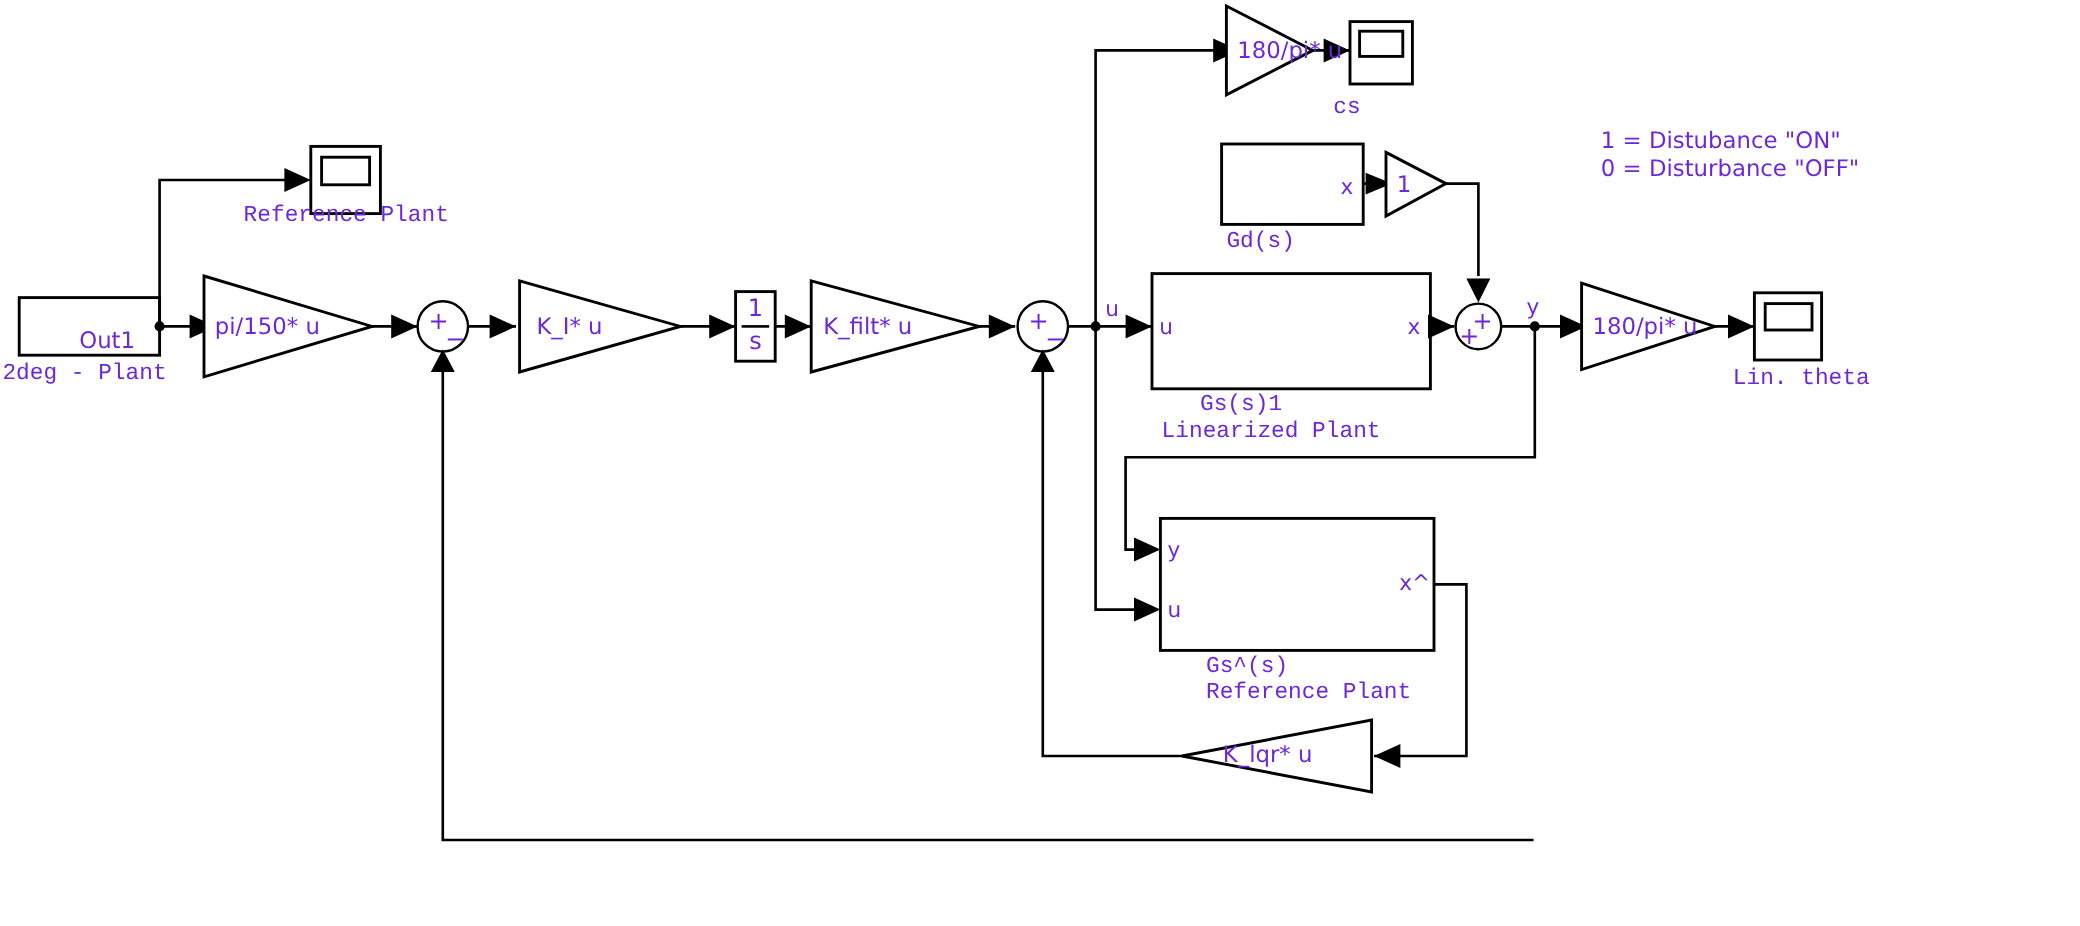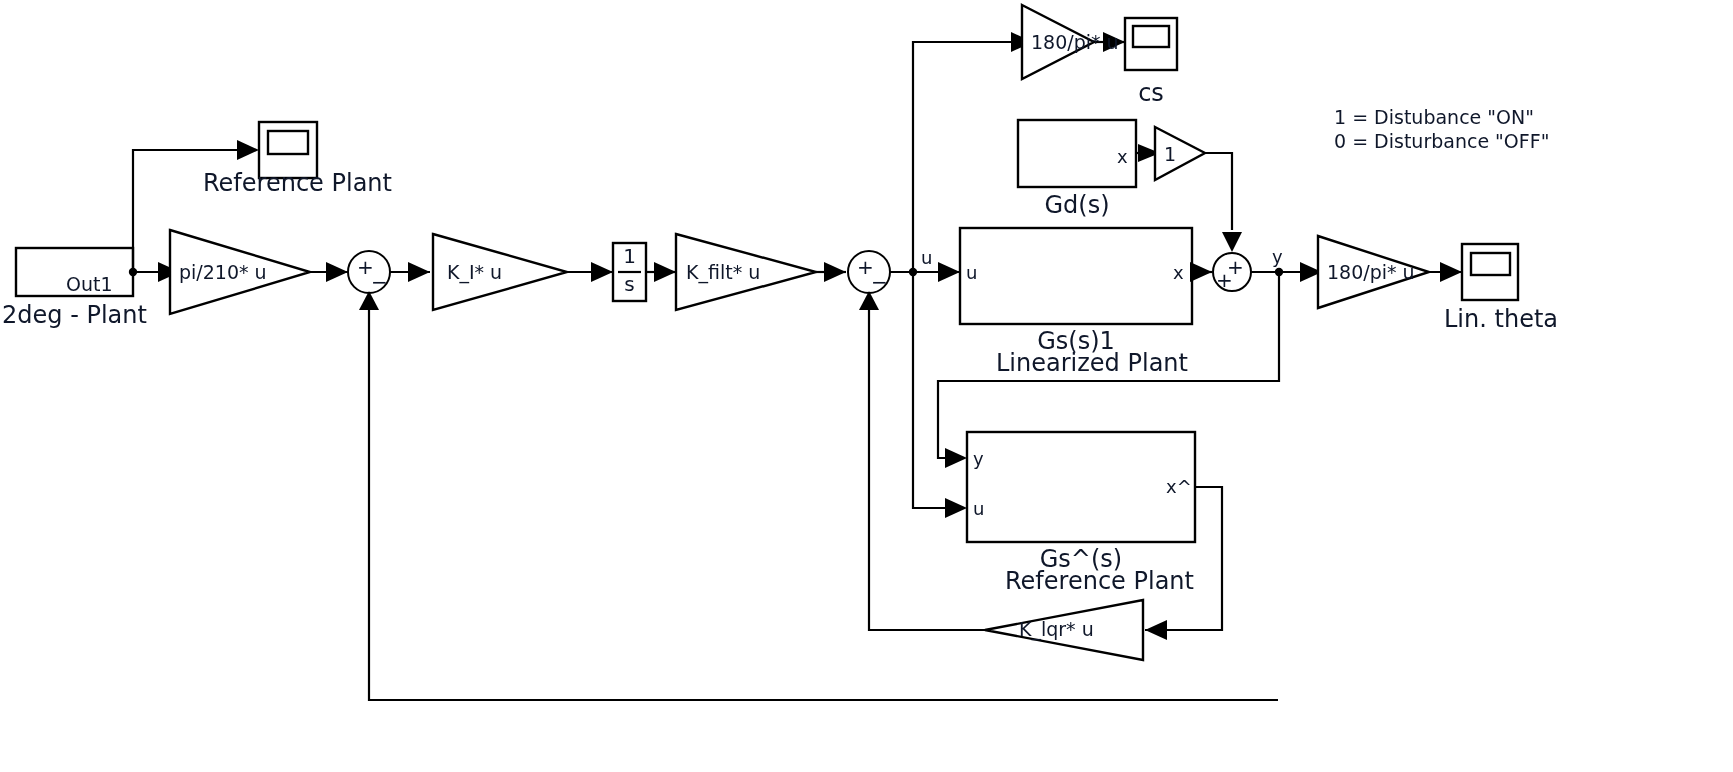--- a/index.html
+++ b/index.html
@@ -25,28 +25,28 @@
   .wire { stroke: #000; stroke-width: 2.2; fill: none; }
   .blockline { stroke: #000; stroke-width: 2.4; fill: #fff; }
   .arrow { fill: #000; stroke: none; }
   .junction { fill: #000; stroke: none; }
   .scope-outer { fill: #fff; stroke: #000; stroke-width: 2.4; }
   .scope-inner { fill: #fff; stroke: #000; stroke-width: 2.4; }
   .sumcircle { fill: #fff; stroke: #000; stroke-width: 2.0; }
 
   .lbl {
     position: absolute;
-    color: #0f172a;
+    color: #6d28d9;
     font-family: "DejaVu Sans", sans-serif;
     white-space: pre;
     line-height: 1.25;
   }
   .lbl-block { font-size: 19px; }
   .lbl-port  { font-size: 18px; }
-  .lbl-cap   { font-size: 24px; text-align: center; }
+  .lbl-cap   { font-size: 19px; text-align: left; font-family: Liberation Mono, monospace; }
   .lbl-note  { font-size: 19px; }
   .lbl-sign  { font-size: 20px; font-family: "DejaVu Sans", sans-serif; }
   .lbl-frac  { font-size: 20px; text-align: center; line-height: 1.0; }
 </style>
 </head>
 <body>
 
 <div id="canvas">
 
   <svg viewBox="0 0 1733 772" xmlns="http://www.w3.org/2000/svg">
@@ -150,21 +150,21 @@
 
     <polygon class="blockline" points="1143,600 1143,660 985,630"></polygon>
 
   </svg>
 
   <div class="lbl lbl-block" style="left:66px; top:262px;margin-top:11px;">Out1</div>
   <div class="lbl lbl-cap" style="left:2px; top:300px; width:145px;">2deg - Plant</div>
 
   <div class="lbl lbl-cap" style="left:203px; top:168px; width:170px;">Reference Plant</div>
 
-  <div class="lbl lbl-block" style="left:179px; top:261px;">pi/210* u</div>
+  <div class="lbl lbl-block" style="left:179px; top:261px;">pi/150* u</div>
 
   <div class="lbl lbl-sign" style="left:357px; top:255px;">+</div>
   <div class="lbl lbl-sign" style="left:371px; top:270px;">−</div>
 
   <div class="lbl lbl-block" style="left:447px; top:261px;">K_I* u</div>
 
   <div class="lbl lbl-frac" style="left:613px; top:246px; width:33px;">1</div>
   <div class="lbl lbl-frac" style="left:613px; top:274px; width:33px;">s</div>
 
   <div class="lbl lbl-block" style="left:686px; top:261px;">K_filt* u</div>
@@ -182,21 +182,21 @@
   <div class="lbl lbl-cap" style="left:1022px; top:190px; width:110px;">Gd(s)</div>
 
   <div class="lbl lbl-block" style="left:1164px; top:143px;">1</div>
 
   <div class="lbl lbl-note" style="left:1334px; top:106px;">1 = Distubance "ON"</div>
   <div class="lbl lbl-note" style="left:1334px; top:130px;">0 = Disturbance "OFF"</div>
 
   <div class="lbl lbl-port" style="left:966px; top:262px;">u</div>
   <div class="lbl lbl-port" style="left:1173px; top:262px;">x</div>
   <div class="lbl lbl-cap" style="left:1000px; top:326px; width:152px;">Gs(s)1</div>
-  <div class="lbl lbl-cap" style="left:996px; top:348px; width:152px;">Linearized Plant</div>
+  <div class="lbl lbl-cap" style="left:968px; top:348px; width:152px;">Linearized Plant</div>
 
   <div class="lbl lbl-sign" style="left:1227px; top:255px;">+</div>
   <div class="lbl lbl-sign" style="left:1216px; top:268px;">+</div>
 
   <div class="lbl lbl-port" style="left:1272px; top:246px;">y</div>
 
   <div class="lbl lbl-block" style="left:1327px; top:261px;">180/pi* u</div>
 
   <div class="lbl lbl-cap" style="left:1444px; top:304px; width:110px;">Lin. theta</div>
 

